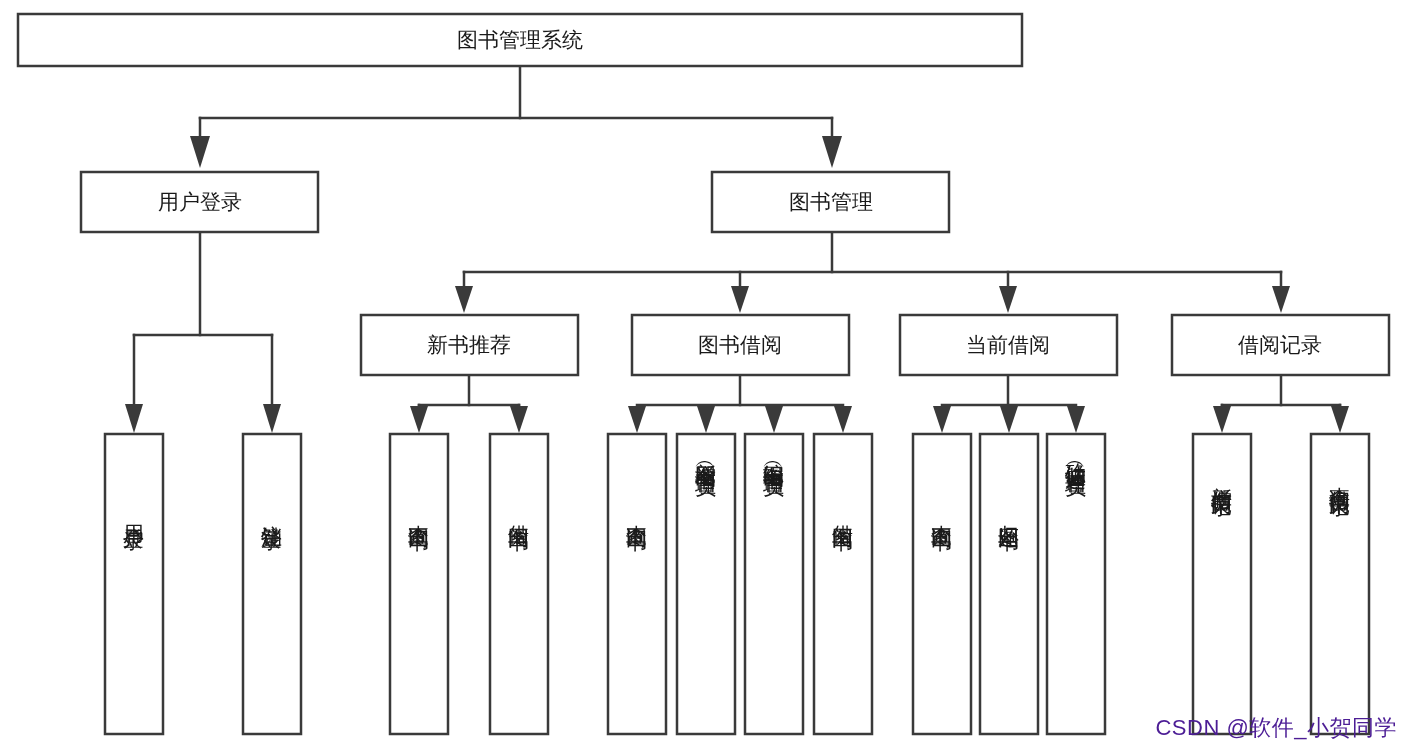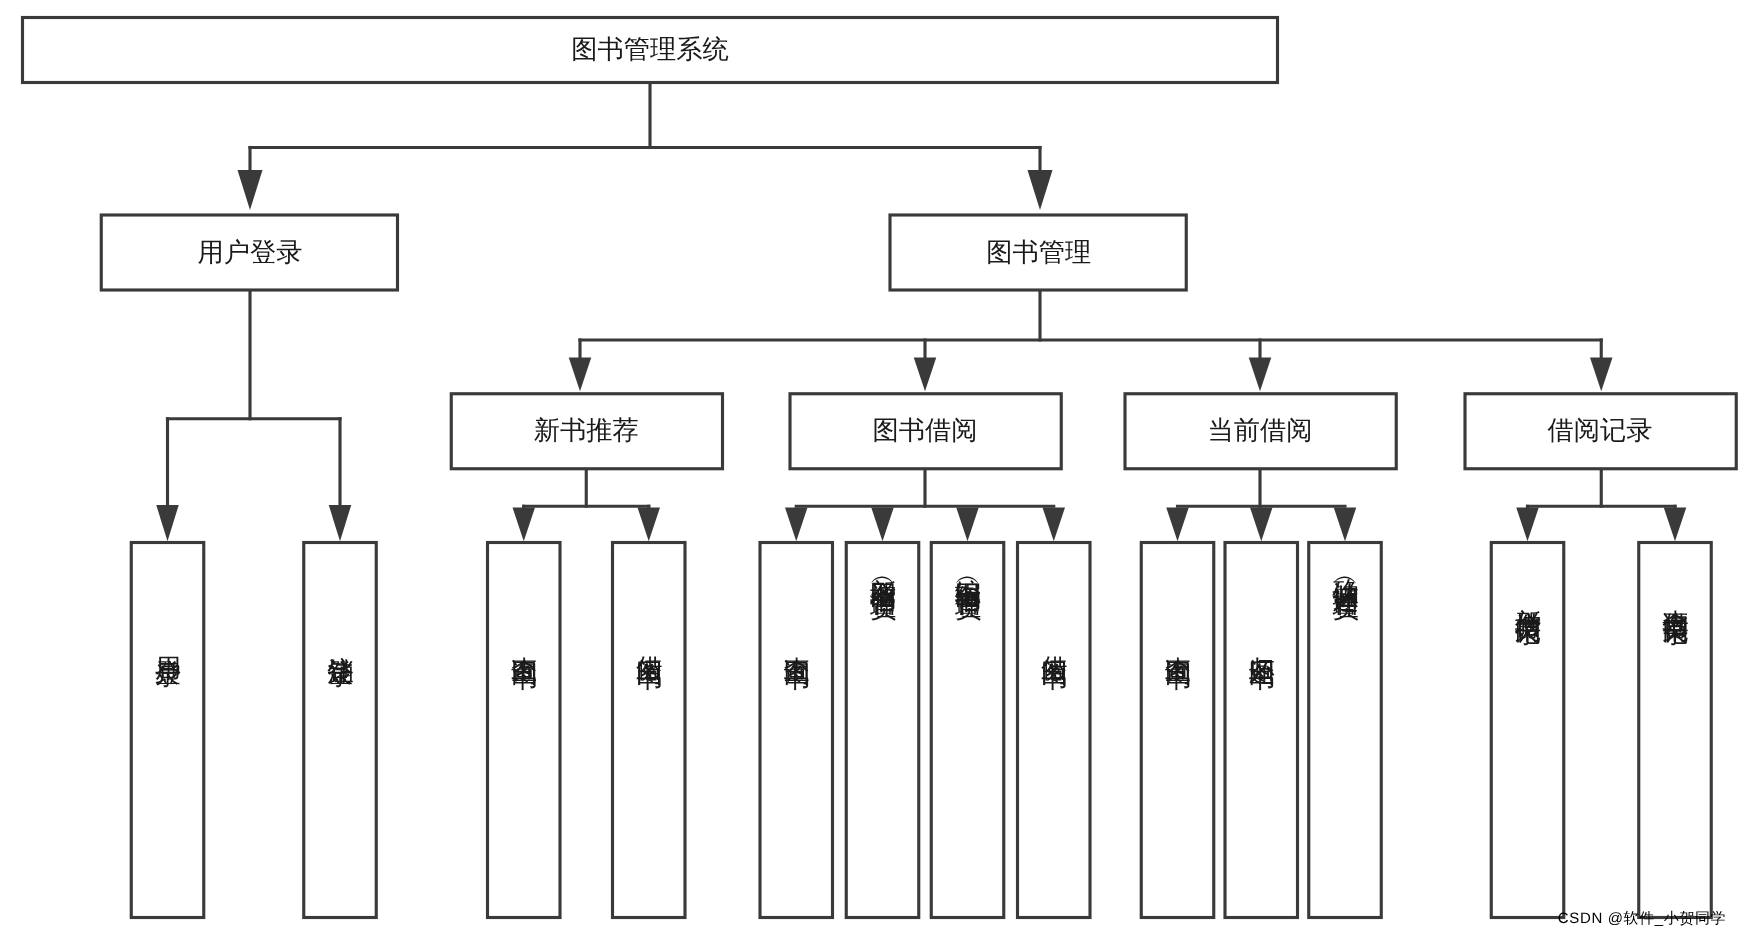--- a/index.html
+++ b/index.html
@@ -51,25 +51,25 @@
   .node-label-v {
     font-family: "Liberation Sans", "DejaVu Sans", sans-serif;
     font-size: 21px;
     fill: #1a1a1a;
     writing-mode: vertical-rl;
     text-orientation: upright;
     letter-spacing: 2px;
   }
   .watermark {
     position: absolute;
-    right: 24px;
+    right: 8px;
     bottom: 4px;
     font-family: "Liberation Sans", "DejaVu Sans", sans-serif;
-    font-size: 12px;
-    color: #000000;
+    font-size: 22px;
+    color: #4c1d95;
     white-space: nowrap;
     pointer-events: none;
     letter-spacing: 0.5px;
   }
 </style>
 </head>
 <body>
 
 <div id="diagram-root">
 

